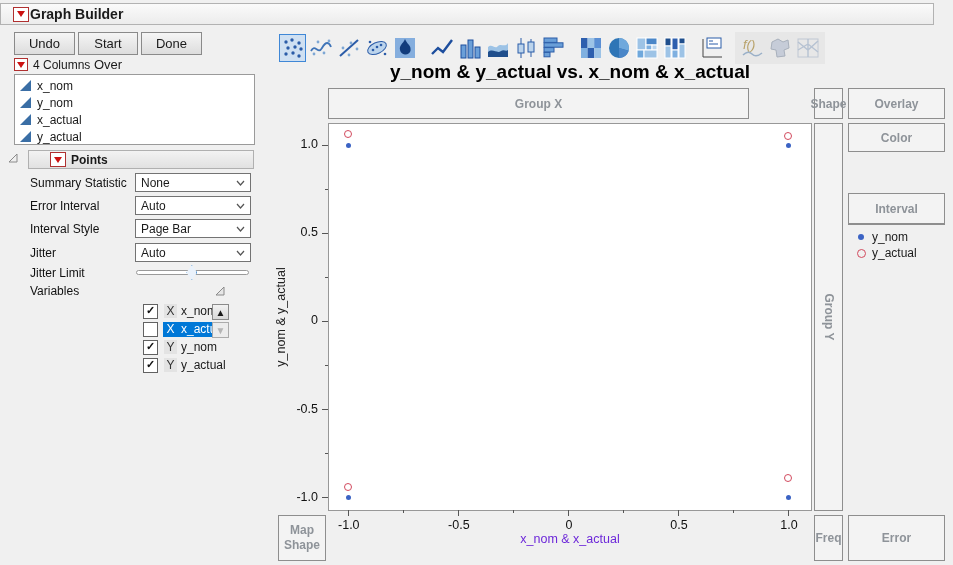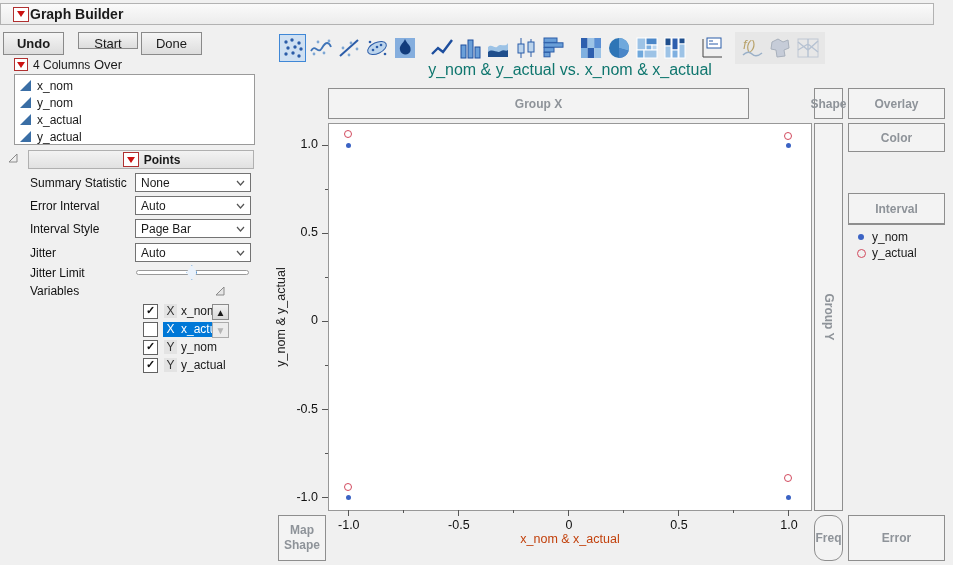--- a/index.html
+++ b/index.html
@@ -16,65 +16,65 @@
   
   #toolbar{left:279px;top:32px;height:32px;display:flex;align-items:center;}
   .icon-group{display:flex;align-items:center;margin-right:9px;}
   .icon-group.disabled{background:#e7e7e7;padding:2px 3px;margin-right:0;}
   .gicon{width:27px;height:28px;display:flex;align-items:center;justify-content:center;margin-right:1px;cursor:pointer;box-sizing:border-box;}
   .gicon.selected{background:#cfe0f2;border:1.5px solid #3f87d6;}
   
   #columns-list{left:14px;top:74px;width:241px;height:71px;background:#fff;border:1px solid #9a9a9a;padding-top:2px;}
   .col-item{height:17px;display:flex;align-items:center;gap:5px;padding-left:4px;cursor:grab;}
   
-  .section-hdr{background:linear-gradient(#f3f3f3,#e1e1e1);border:1px solid #b0b0b0;display:flex;align-items:center;gap:5px;padding-left:21px;font-weight:bold;justify-content:center;}
+  .section-hdr{background:linear-gradient(#f3f3f3,#e1e1e1);border:1px solid #b0b0b0;display:flex;align-items:center;gap:5px;padding-left:21px;font-weight:bold;}
   .ctl-label{font-size:12px;color:#111;}
   .dropdown{background:#fff;border:1px solid #737373;height:19px;display:flex;align-items:center;justify-content:space-between;padding:0 5px;cursor:pointer;}
   .slider-track{height:5px;background:#fff;border:1px solid #9a9a9a;border-radius:3px;cursor:pointer;}
   .slider-thumb{width:11px;height:15px;background:#eaf2fb;border:1px solid #5b9bd5;clip-path:polygon(50% 0,100% 50%,50% 100%,0 50%);cursor:grab;}
   
   .var-row{display:flex;align-items:center;gap:5px;height:16px;}
   .chk{width:13px;height:13px;background:#fff;border:1px solid #616161;font-weight:bold;font-size:11px;line-height:11px;text-align:center;color:#111;cursor:pointer;flex:0 0 auto;}
   .var-hl{display:flex;align-items:center;gap:4px;padding:0 3px 0 1px;height:15px;}
   .axis-chip{background:#e3e3e3;width:13px;text-align:center;color:#333;font-size:12px;}
   .var-row.sel .var-hl{background:#0078d7;color:#fff;}
   .var-row.sel .axis-chip{background:transparent;color:#fff;}
   .updown{width:17px;height:16px;background:linear-gradient(#f2f2f2,#d9d9d9);border:1px solid #8a8a8a;text-align:center;line-height:15px;font-size:10px;cursor:pointer;}
   .updown.off{background:#ececec;color:#b5b5b5;border-color:#ababab;cursor:default;}
   
   .zone{border:1px solid #8e8e8e;background:#f3f3f3;color:#8e9399;font-weight:bold;font-size:12px;display:flex;align-items:center;justify-content:center;text-align:center;cursor:pointer;}
   .zone.vertical span{transform:rotate(90deg);white-space:nowrap;display:block;}
-  #graph-title{left:328px;top:61px;width:484px;text-align:center;font-weight:normal;font-size:16px;color:#0f766e;}
+  #graph-title{left:328px;top:61px;width:484px;text-align:center;font-weight:bold;font-size:19px;color:#000000;}
   #plot-area{left:328px;top:123px;width:484px;height:388px;background:#fff;border:1px solid #989898;}
   .tick{position:absolute;background:#555;}
   .tick-label{position:absolute;font-size:12.5px;color:#111;}
   .pt{position:absolute;border-radius:50%;}
-  #x-axis-label{left:328px;top:532px;width:484px;text-align:center;font-size:12.5px;color:#c2410c;}
+  #x-axis-label{left:328px;top:532px;width:484px;text-align:center;font-size:12.5px;color:#6d28d9;}
   #y-axis-label{left:281px;top:317px;transform:translate(-50%,-50%) rotate(-90deg);white-space:nowrap;font-size:12.5px;color:#222;}
   
   .legend-row{display:flex;align-items:center;gap:6px;height:16px;cursor:pointer;}
   .lg-marker{width:10px;display:flex;align-items:center;justify-content:center;}
 </style>
 </head>
 <body>
 
 <span class="abs disc" style="left:2px;top:8px;">
   <svg width="11" height="11">
       <path d="M1,10 L10,10 L10,1 Z" fill="#efefef" stroke="#8a8a8a"></path>
     </svg>
 </span>
 <div id="outline-bar" class="abs">
   <span class="red-tri-btn">
       <i></i>
     </span>
   <span class="outline-title">Graph Builder</span>
 </div>
 
-<div class="abs btn" style="left:3px;top:32px;width:61px;height:23px;font-weight:bold;">Undo</div>
-<div class="abs btn" style="left:78px;top:32px;width:60px;height:17px;">Start Over</div>
+<div class="abs btn" style="left:14px;top:32px;width:61px;height:23px;">Undo</div>
+<div class="abs btn" style="left:78px;top:32px;width:60px;height:23px;">Start Over</div>
 <div class="abs btn" style="left:141px;top:32px;width:61px;height:23px;">Done</div>
 
 <div id="toolbar" class="abs">
     <div class="icon-group">
       <div class="gicon selected">
         <svg width="24" height="24" viewBox="0 0 24 24">
           <g fill="#2b5ca8">
             <circle cx="5" cy="6" r="1.7"></circle>
             <circle cx="11" cy="4" r="1.7"></circle>
             <circle cx="18" cy="7" r="1.7"></circle>
@@ -382,21 +382,21 @@
   </div>
 <div class="abs zone" style="left:848px;top:193px;width:97px;height:31px;">
     <span>Interval</span>
   </div>
 <div class="abs zone vertical" style="left:814px;top:123px;width:29px;height:388px;">
     <span>Group Y</span>
   </div>
 <div class="abs zone" style="left:278px;top:515px;width:48px;height:46px;line-height:1.25;">
     <span>Map Shape</span>
   </div>
-<div class="abs zone" style="left:814px;top:515px;width:29px;height:46px;border-radius:11px;">
+<div class="abs zone" style="left:814px;top:515px;width:29px;height:46px;">
     <span>Freq</span>
   </div>
 <div class="abs zone" style="left:848px;top:515px;width:97px;height:46px;">
     <span>Error</span>
   </div>
 
 <div id="plot-area" class="abs">
     <div class="tick" style="left: 19.3082px; top: 386px; width: 1px; height: 6px;"></div>
     <div class="tick-label" style="left: -0.191781px; top: 394px; width: 40px; text-align: center;">-1.0</div>
     <div class="tick" style="left: 129.354px; top: 386px; width: 1px; height: 6px;"></div>

